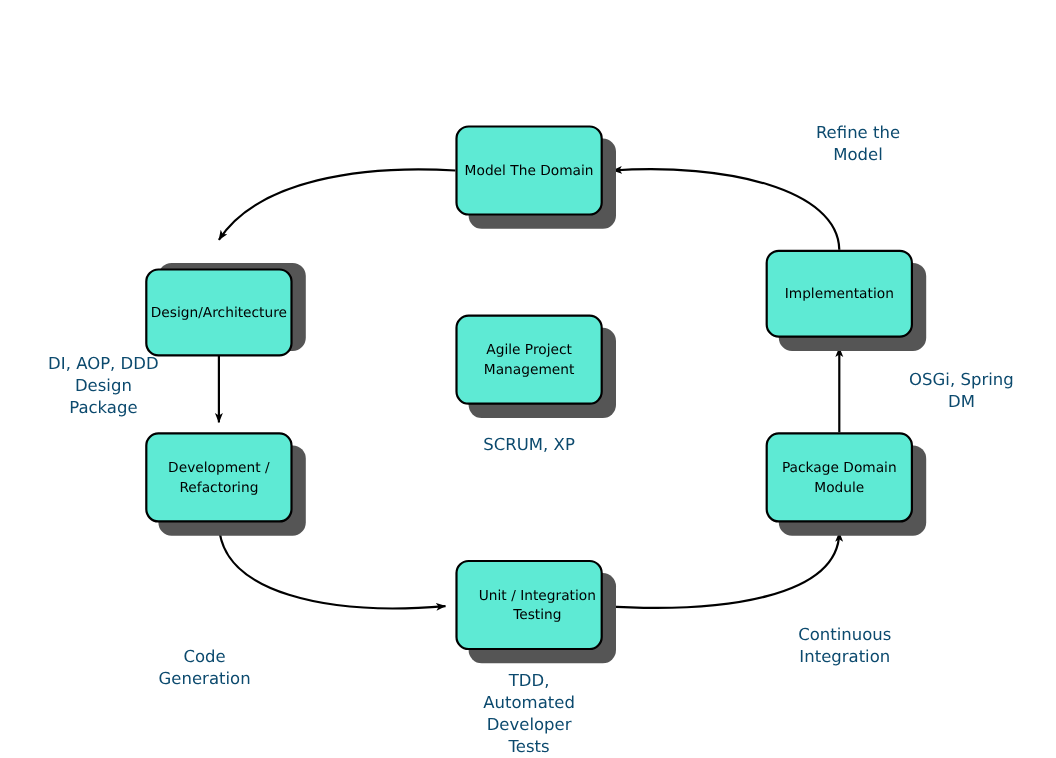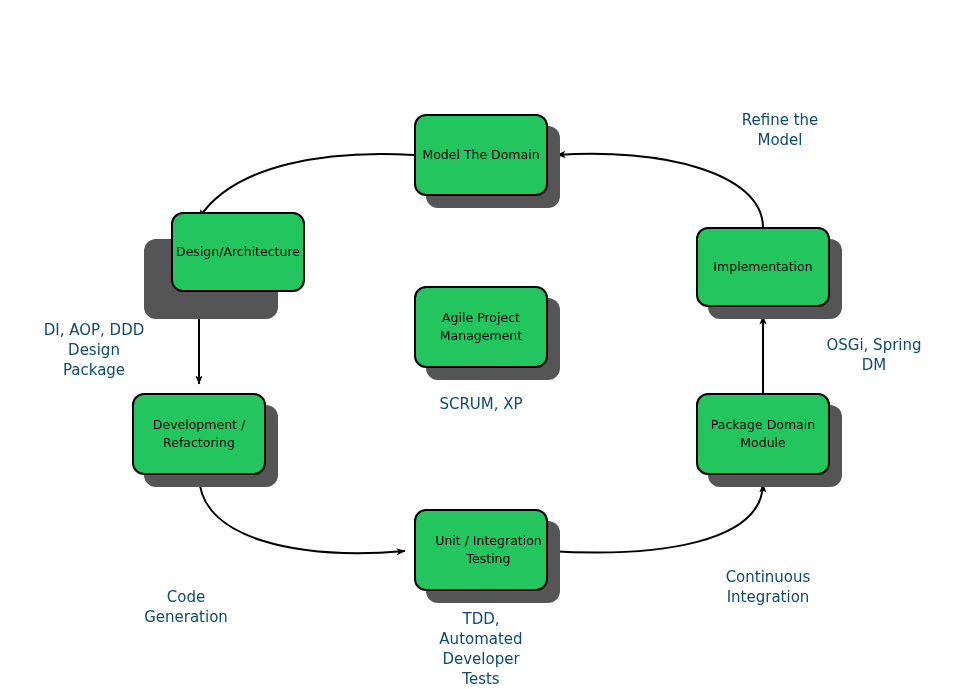--- a/index.html
+++ b/index.html
@@ -32,21 +32,21 @@
   .arrows {
     position: absolute;
     top: 0;
     left: 0;
     width: 960px;
     height: 689px;
   }
   .node {
     position: absolute;
     box-sizing: border-box;
-    background: #22c55e;
+    background: #5eead4;
     border: 2px solid #000000;
     border-radius: 12px;
     display: flex;
     align-items: center;
     justify-content: center;
     text-align: center;
     font-family: "DejaVu Sans", sans-serif;
     font-size: 12.5px;
     line-height: 1.42;
     color: #000000;
@@ -95,21 +95,21 @@
 
     <path d="M 763,227 C 762,172 660,148 557,155" fill="none" stroke="#000000" stroke-width="2" marker-end="url(#ah)"></path>
   </svg>
 
   <div id="nodes">
       <div class="shadow" style="left: 426px; top: 126px; width: 134px; height: 82px; background: rgb(85, 85, 85);"></div>
       <div class="node" style="left: 414px; top: 114px; width: 134px; height: 82px;">
         <span class="node-label">Model The Domain</span>
       </div>
       <div class="shadow" style="left: 144px; top: 239px; width: 134px; height: 80px; background: rgb(85, 85, 85);"></div>
-      <div class="node" style="left: 132px; top: 212px; width: 134px; height: 80px; margin-left: 39px;">
+      <div class="node" style="left: 132px; top: 244px; width: 134px; height: 80px;">
         <span class="node-label">Design/Architecture</span>
       </div>
       <div class="shadow" style="left: 144px; top: 405px; width: 134px; height: 82px; background: rgb(85, 85, 85);"></div>
       <div class="node" style="left: 132px; top: 393px; width: 134px; height: 82px;">
         <span class="node-label">Development /
 Refactoring</span>
       </div>
       <div class="shadow" style="left: 426px; top: 521px; width: 134px; height: 82px; background: rgb(85, 85, 85);"></div>
       <div class="node" style="left: 414px; top: 509px; width: 134px; height: 82px; padding-left: 15px;">
         <span class="node-label">Unit / Integration

